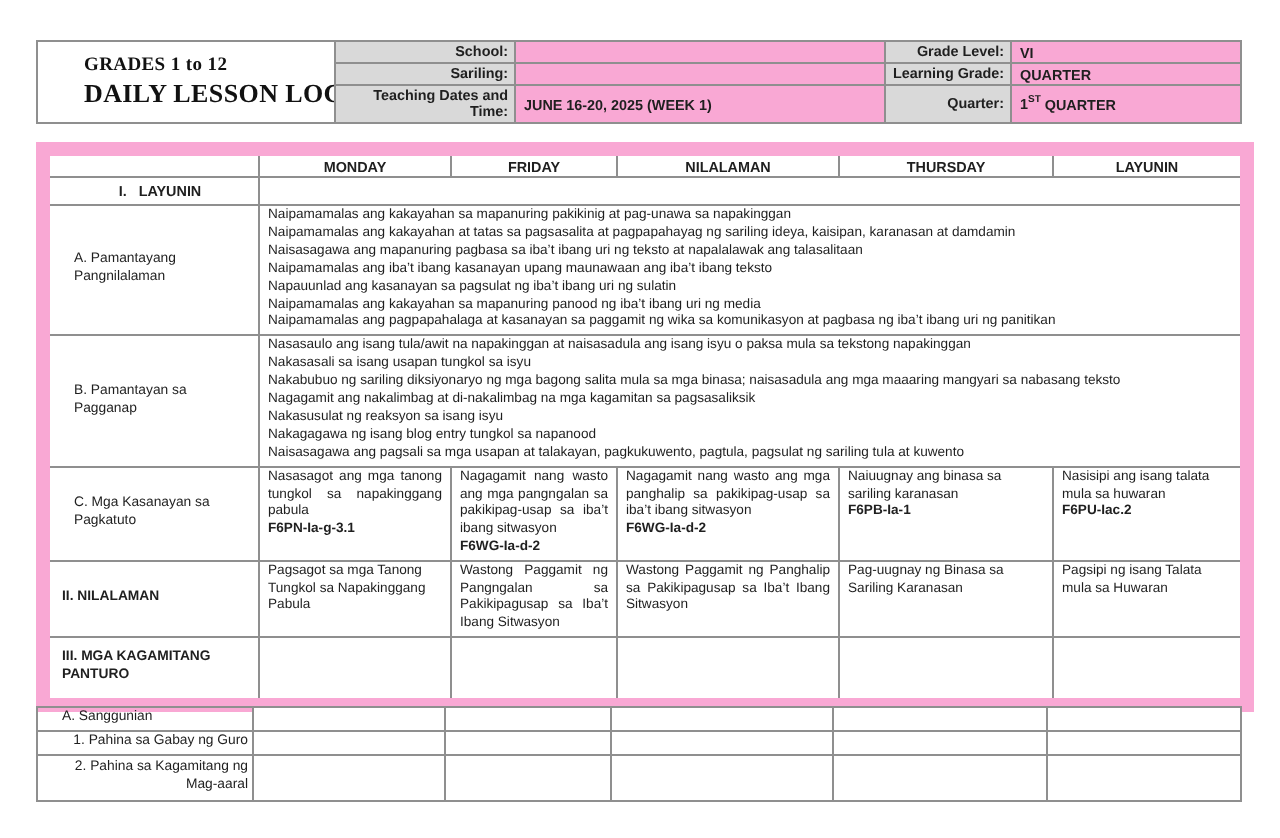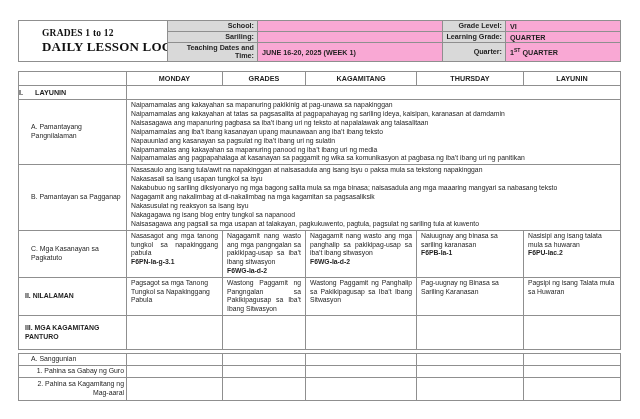--- a/index.html
+++ b/index.html
@@ -20,24 +20,24 @@
   .titles { font-family:"Liberation Serif", serif; font-weight:bold; color:#111;
             line-height:1.18; letter-spacing:.2px; white-space:nowrap; }
   .title1 { font-size:9.5px; }
   .title2 { font-size:13px; }
   .hlabel { background:#d9d9d9; text-align:right; font-weight:bold; padding:0 3px 0 1px; line-height:8.5px; }
   .hvalue { background:#f9a8d4; text-align:left; font-weight:bold; padding:0 2px 0 4px; }
   .sup { font-size:5px; vertical-align:super; }
   .qrest { margin-left:2px; }
 
   
-  .main-table { position:absolute; left:18px; top:71px; width:602px; border:1px solid #f9a8d4; }
+  .main-table { position:absolute; left:18px; top:71px; width:602px; border:7px solid #f9a8d4; }
   .bottom-table { position:absolute; left:18px; top:353px; width:602px; border:1px solid #6d6d6d; }
   .dayhead { font-weight:bold; font-size:7.2px; text-align:center; height:14px; background:#fff; }
-  .sectcell { font-weight:bold; font-size:7.2px; padding-left:0; vertical-align:middle; }
+  .sectcell { font-weight:bold; font-size:7.2px; padding-left:0; vertical-align:middle;text-align:center; }
   .sectcell .numeral { display:inline-block; min-width:16px; }
   .labelcell { font-size:6.9px; padding:1px 3px 1px 12px; vertical-align:middle; line-height:8.8px; }
   .labelcell.bold { font-weight:bold; }
   .bigcell { vertical-align:top; padding:1px 4px; }
   .bigcell .ln { font-size:6.8px; line-height:8.9px; white-space:nowrap; }
   .daycell { vertical-align:top; padding:1.5px 4px; font-size:6.8px; line-height:8.6px; }
   .daycell.justify { text-align:justify; }
   .code { font-weight:bold; display:block; }
   .nil { line-height:8.8px; }
   .empty-cell { background:#fff; }
@@ -105,22 +105,22 @@
         <col style="width:83px">
         <col style="width:111px">
         <col style="width:107px">
         <col style="width:97px">
       </colgroup>
 
     <tbody>
         <tr style="height:14px">
       <td class="empty-cell"></td>
       <td class="dayhead">MONDAY</td>
-      <td class="dayhead">GRADES</td>
-      <td class="dayhead">KAGAMITANG</td>
+      <td class="dayhead">FRIDAY</td>
+      <td class="dayhead">NILALAMAN</td>
       <td class="dayhead">THURSDAY</td>
       <td class="dayhead">LAYUNIN</td>
     </tr>
 
     <tr style="height:14px">
       <td class="sectcell"><span class="numeral">I.</span><span>LAYUNIN</span></td>
       <td colspan="5" class="empty-cell"></td>
     </tr>
 
     <tr style="height:64px">

